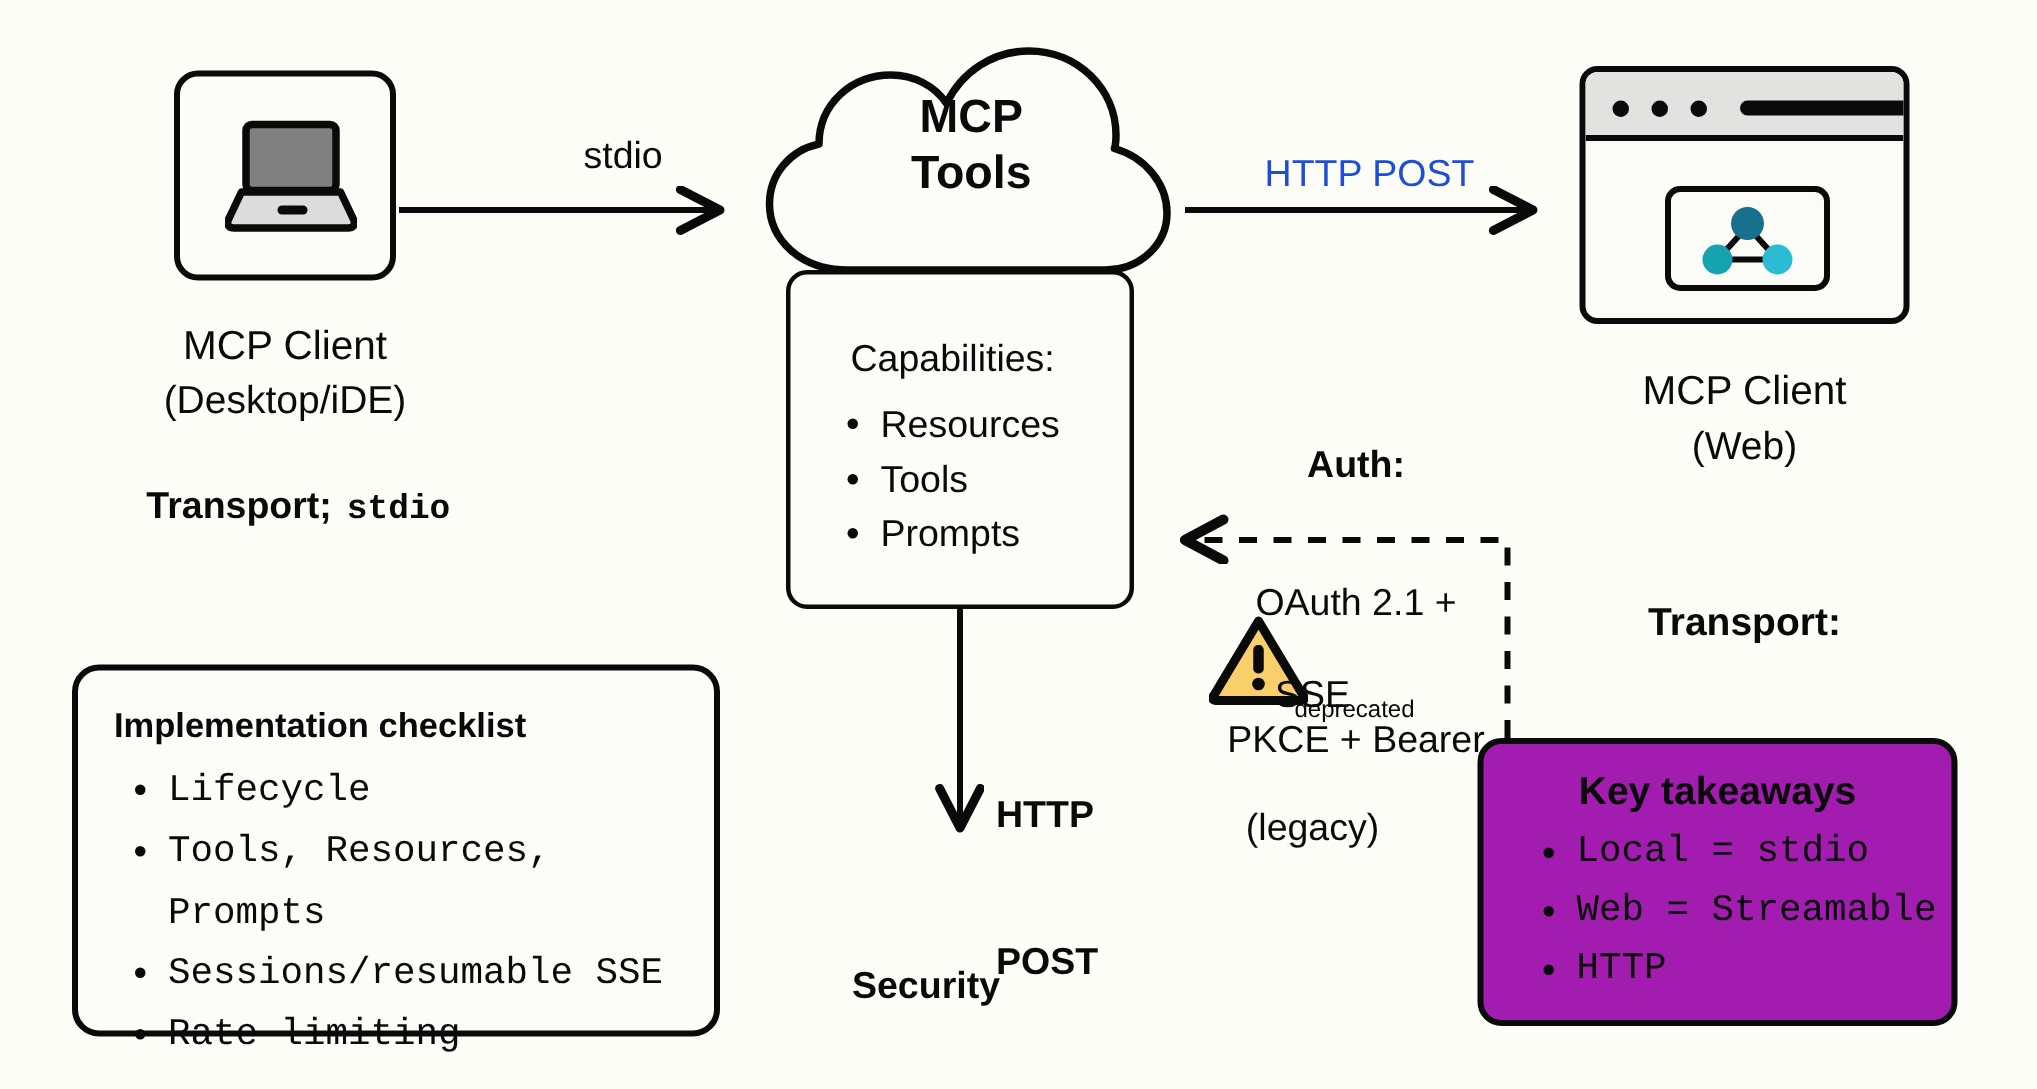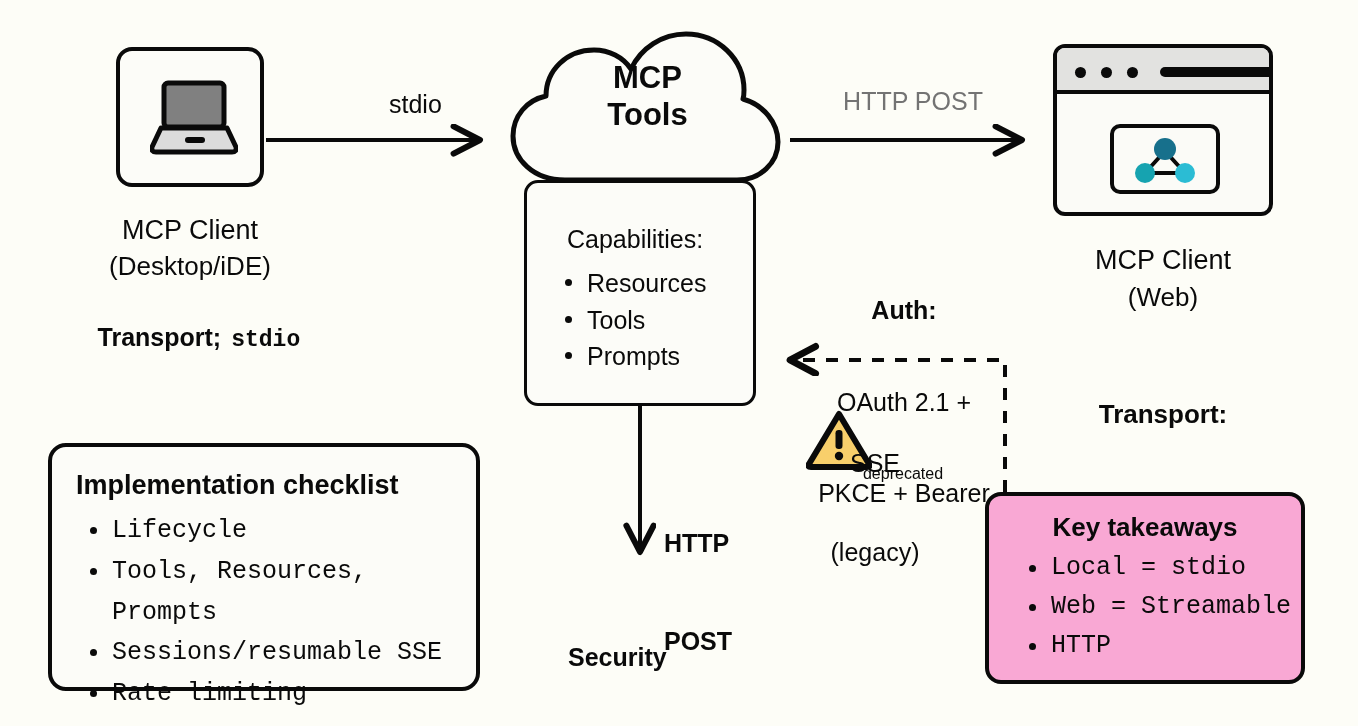--- a/index.html
+++ b/index.html
@@ -68,40 +68,40 @@
     position:absolute;left:53px;top:76px;width:110px;height:70px;
     border:4px solid #0a0a0a;border-radius:10px;background:#fbfbf7;box-sizing:border-box;
   }
 
   
   #checklist{
     left:48px;top:443px;width:432px;height:248px;
     border:4px solid #0a0a0a;border-radius:18px;background:#fcfcf8;
     box-sizing:border-box;
   }
-  #checklist h3{margin:0;padding:23px 0 0 24px;font-size:27px;font-weight:700;}
+  #checklist h3{margin:0;padding:23px 0 0 24px;font-size:23px;font-weight:700;}
   .blist{margin:10px 0 0 0;padding:0 0 0 34px;list-style:none;}
   .blist li{font-size:25px;line-height:1.63;position:relative;padding-left:26px;font-family:Liberation Mono, monospace;}
   .blist li::before{
     content:"";position:absolute;left:4px;top:16px;width:7px;height:7px;
     border-radius:50%;background:#0a0a0a;
   }
 
   #takeaways{
     left:985px;top:492px;width:320px;height:192px;
-    border:4px solid #0a0a0a;border-radius:16px;background:#f9a8d4;
+    border:4px solid #0a0a0a;border-radius:16px;background:#a21caf;
     box-sizing:border-box;
   }
   #takeaways h3{margin:0;padding:16px 0 0 0;text-align:center;font-size:26px;font-weight:700;}
   #takeaways .blist{margin-top:6px;padding-left:36px;}
   #takeaways .blist li{font-size:25px;line-height:1.55;}
 
   
   #stdio-label{left:389px;top:90px;font-size:25px;}
-  #httppost-top{left:913px;top:87px;font-size:25px;color:#737373;font-weight:400;}
+  #httppost-top{left:913px;top:102px;font-size:25px;color:#1d4ed8;font-weight:400;}
   #httppost-down{left:664px;top:462px;font-size:25px;font-weight:700;line-height:1.3;}
   #security{left:568px;top:575px;font-size:25px;line-height:1.32;}
   #auth{left:904px;top:234px;font-size:25px;line-height:1.22;}
   #auth .a-h{font-weight:700;}
   #sse-text{left:875px;top:390px;font-size:25px;line-height:1.18;}
   #warn-tri{left:806px;top:410px;width:66px;height:60px;}
   #right-labels{left:1163px;top:243px;font-size:26px;line-height:1.22;}
 </style>
 </head>
 <body>

